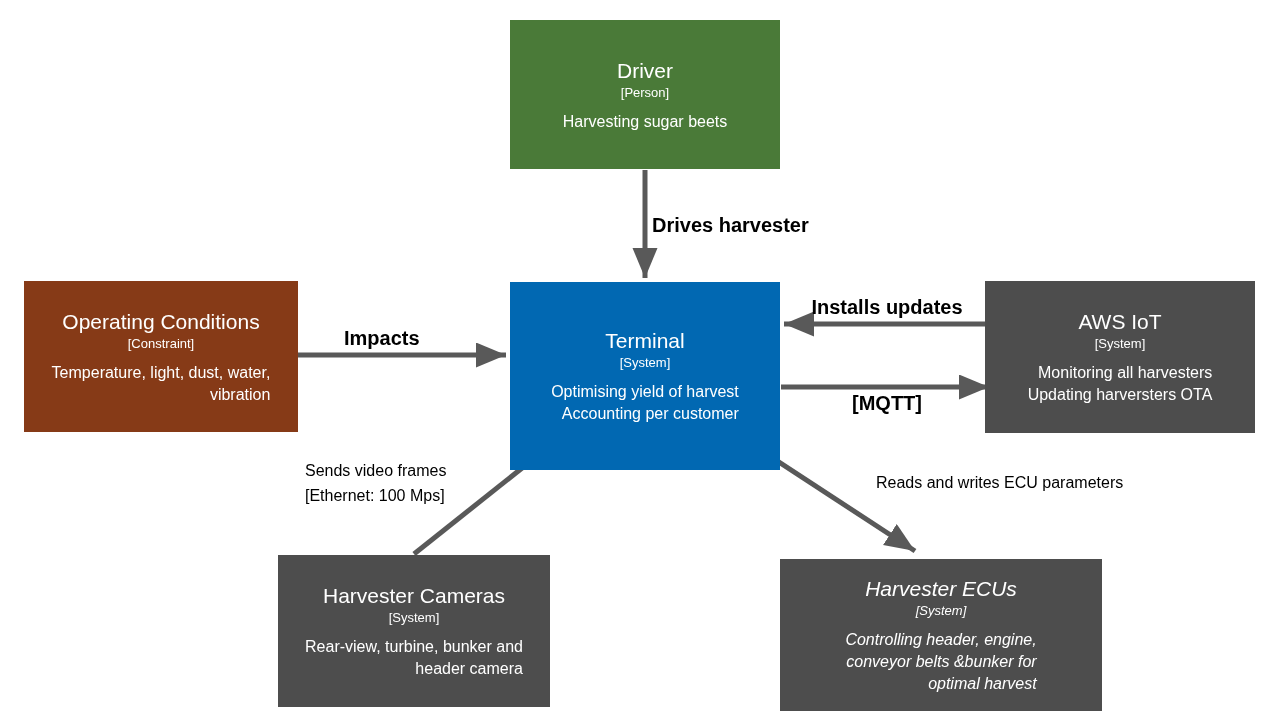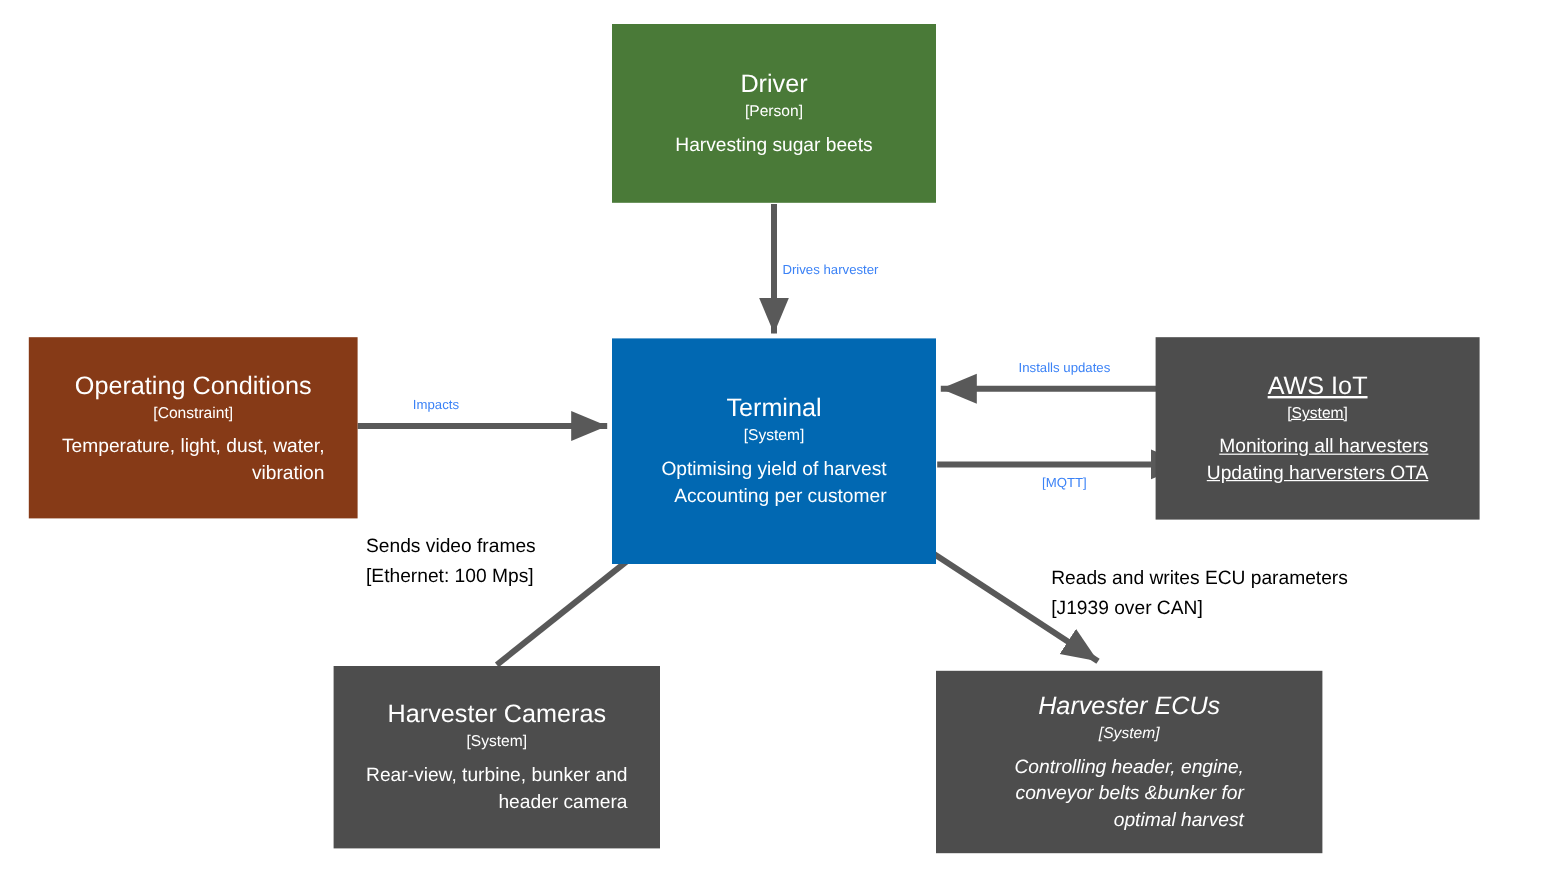--- a/index.html
+++ b/index.html
@@ -41,30 +41,31 @@
   }
   .box-desc {
     font-size: 16px;
     line-height: 22px;
     margin-top: 10px;
     white-space: pre-line;
   }
   .box-driver   { left: 510px; top: 20px;  width: 270px; height: 149px; background: #4a7a38; }
   .box-terminal { left: 510px; top: 282px; width: 270px; height: 188px; background: #0168b2; }
   .box-conditions { left: 24px; top: 281px; width: 274px; height: 151px; background: #863a17; }
-  .box-aws      { left: 963px; top: 281px; width: 270px; height: 152px; background: #4d4d4d; text-decoration: underline; }
+  .box-aws      { left: 985px; top: 281px; width: 270px; height: 152px; background: #4d4d4d; }
   .box-cameras  { left: 278px; top: 555px; width: 272px; height: 152px; background: #4d4d4d; }
   .box-ecus     { left: 780px; top: 559px; width: 322px; height: 152px; background: #4d4d4d; font-style: italic; }
 
   .edge-label {
     position: absolute;
-    color: #3b82f6;
-    font-size: 11px;
+    color: #000000;
+    font-size: 20px;
     line-height: 20px;
     white-space: nowrap;
+    font-weight: bold;
   }
   .edge-label.centered { text-align: center; }
   .edge-group {
     position: absolute;
     color: #000000;
     font-size: 16px;
     line-height: 25px;
     white-space: nowrap;
   }
 </style>
@@ -130,23 +131,22 @@
   </div>
 
   <div class="edge-label" style="left:652px; top:215px;">Drives harvester</div>
 
   <div class="edge-label" style="left:344px; top:328px;">Impacts</div>
 
   <div class="edge-label centered" style="left:784px; top:297px; width:206px;">Installs updates</div>
 
   <div class="edge-label centered" style="left:784px; top:393px; width:206px;">[MQTT]</div>
 
-  <div class="edge-group" style="left:305px; top:443px;">
+  <div class="edge-group" style="left:305px; top:458px;">
     <div>Sends video frames</div>
     <div>[Ethernet: 100 Mps]</div>
   </div>
 
   <div class="edge-group" style="left:876px; top:470px;">
     <div>Reads and writes ECU parameters</div>
-    <div>[J1939 over CAN]</div>
   </div>
 
 </div>
 
 </body></html>

